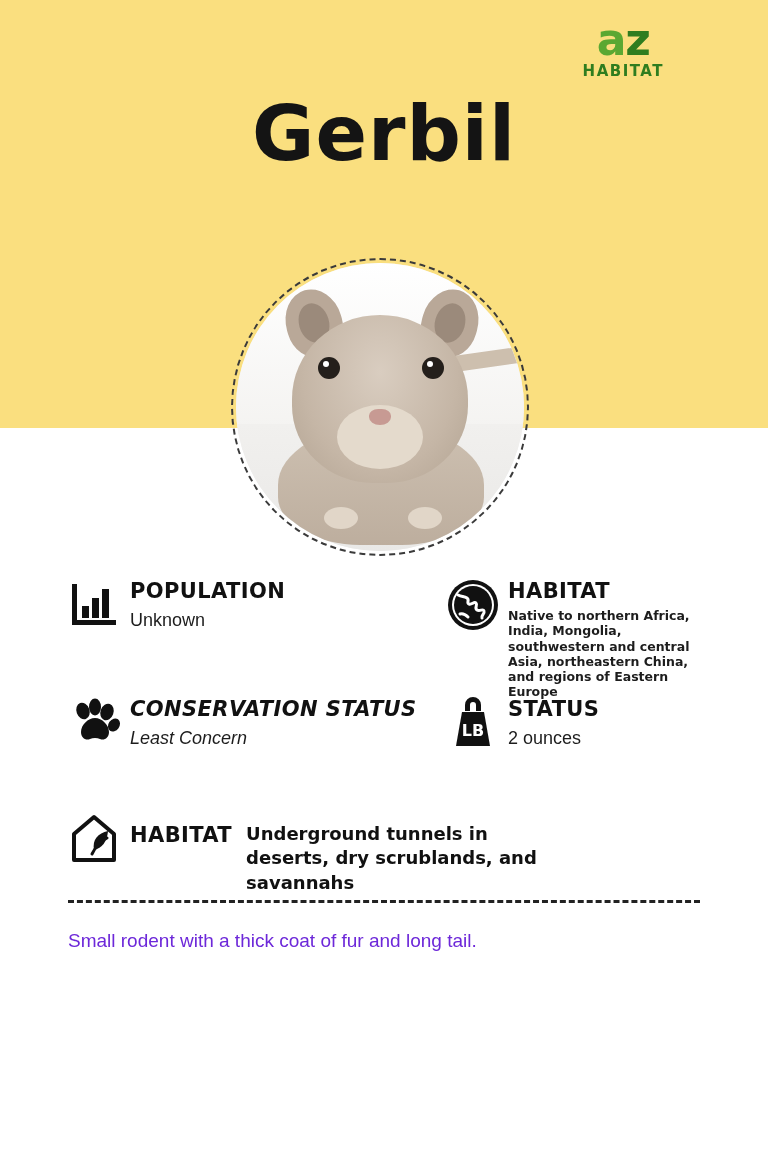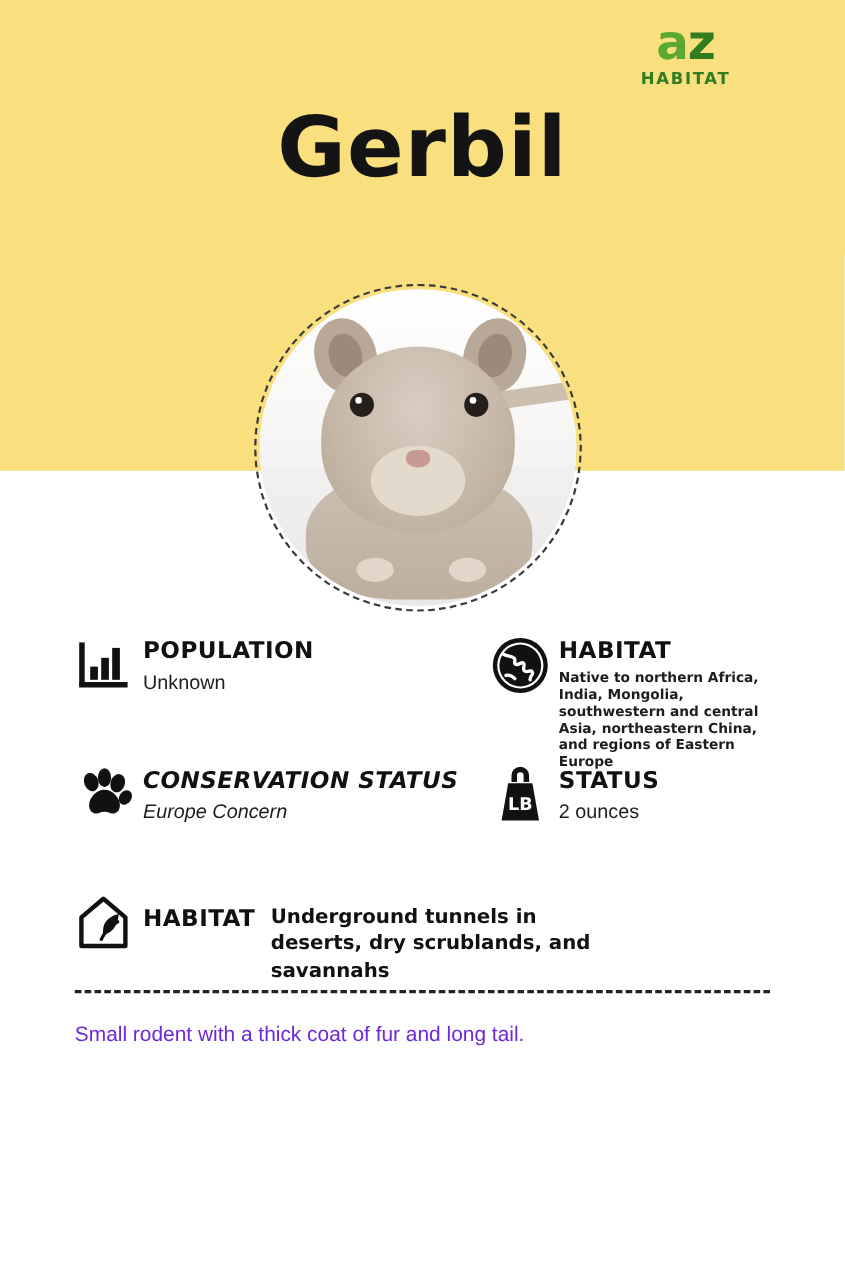--- a/index.html
+++ b/index.html
@@ -349,21 +349,21 @@
         <svg class="icon-svg" width="54" height="54" viewBox="0 0 54 54" aria-hidden="true">
           <ellipse cx="15" cy="15" rx="6.5" ry="8.5" fill="#111" transform="rotate(-20 15 15)"></ellipse>
           <ellipse cx="27" cy="11" rx="6" ry="8.5" fill="#111"></ellipse>
           <ellipse cx="39" cy="16" rx="6.5" ry="8.5" fill="#111" transform="rotate(20 39 16)"></ellipse>
           <ellipse cx="46" cy="29" rx="5.5" ry="7" fill="#111" transform="rotate(35 46 29)"></ellipse>
           <path d="M27 22c7 0 14 7 14 14 0 6-5 9-9 7-3-1.5-7-1.5-10 0-4 2-9-1-9-7 0-7 7-14 14-14z" fill="#111"></path>
         </svg>
       </div>
       <div class="fact-text">
         <div class="fact-label">CONSERVATION STATUS</div>
-        <div class="fact-value">Europe Concern</div>
+        <div class="fact-value">Least Concern</div>
       </div>
     </div>
 
     <div class="fact fact-row pos-weight">
       <div class="fact-icon">
         <svg class="icon-svg" width="54" height="54" viewBox="0 0 54 54" aria-hidden="true">
           <path d="M19 9a8 8 0 0 1 16 0v6h-5V9a3 3 0 0 0-6 0v6h-5z" fill="#111"></path>
           <path d="M16 16h22l6 34H10z" fill="#111"></path>
           <text x="27" y="40" font-family="DejaVu Sans, sans-serif" font-size="16" font-weight="700" fill="#fff" text-anchor="middle">LB</text>
         </svg>

